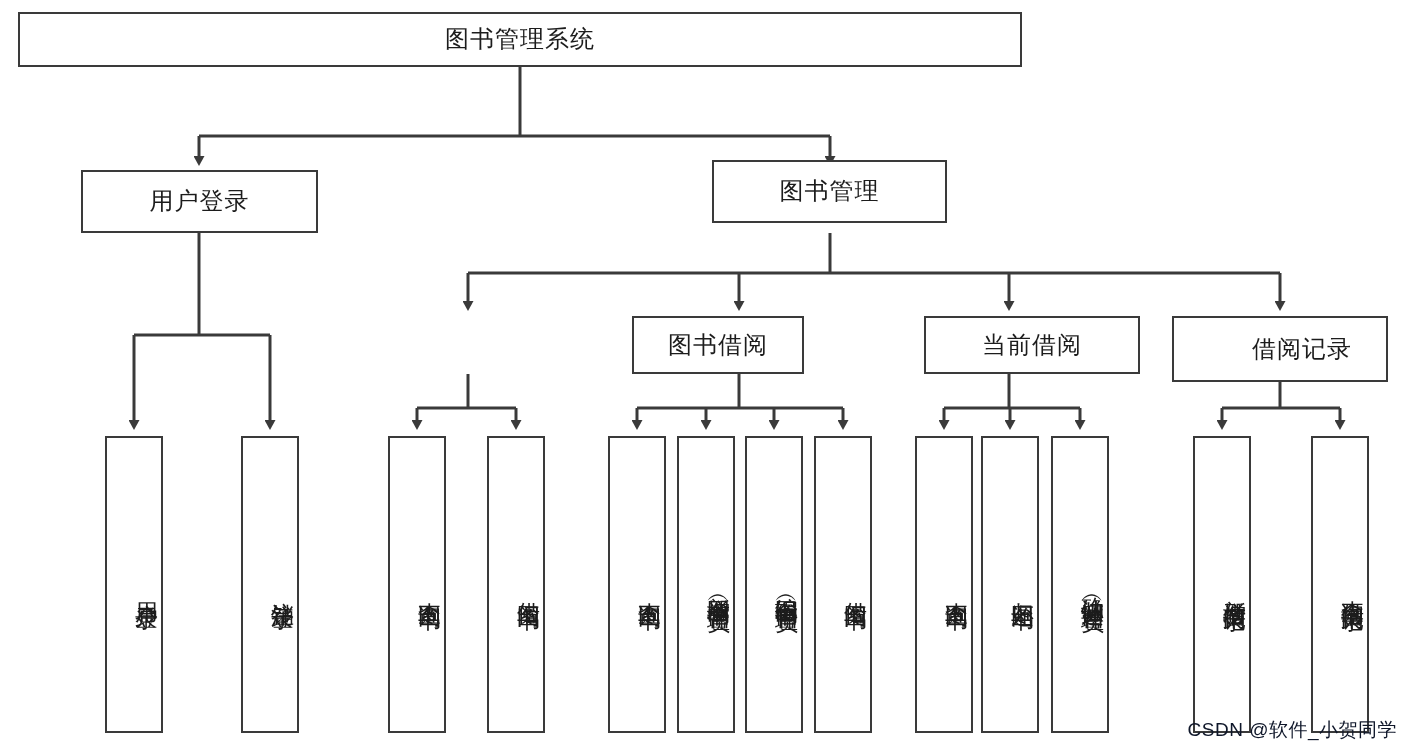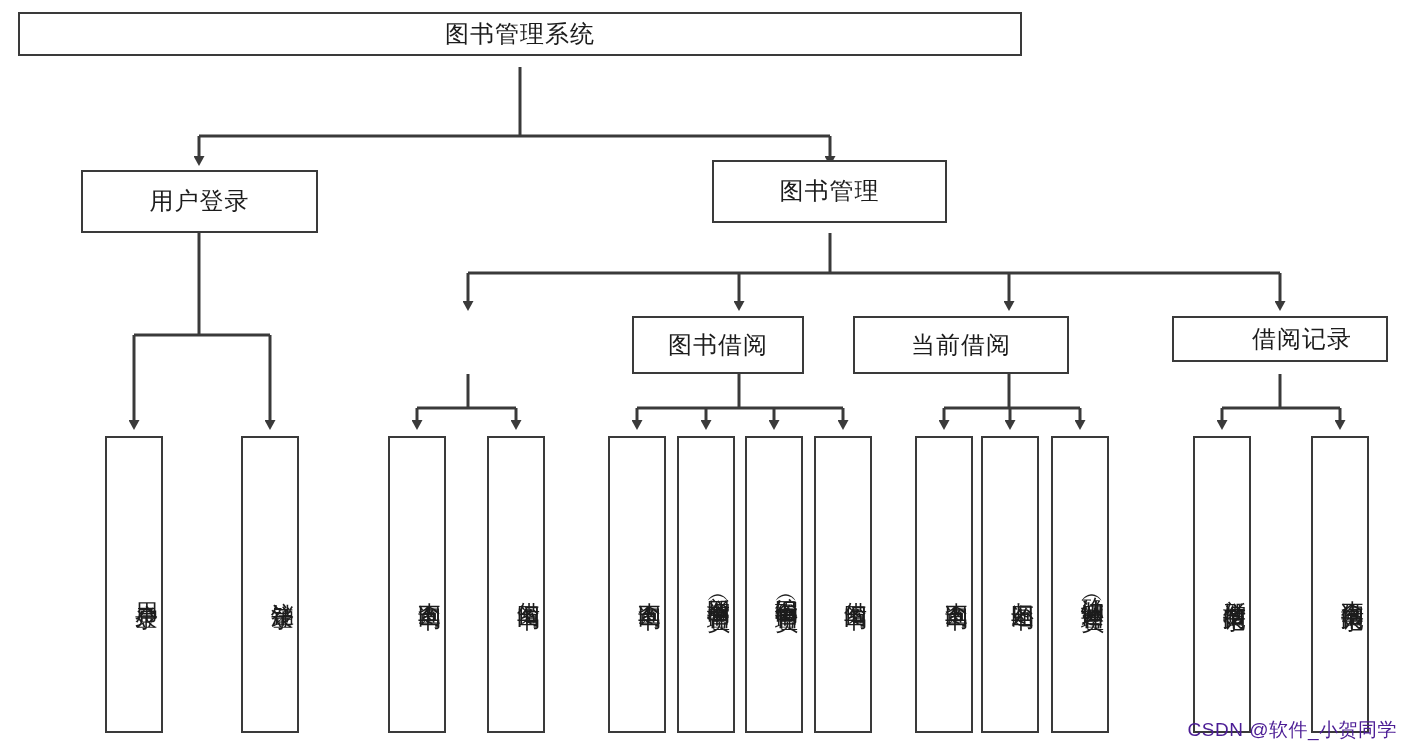--- a/index.html
+++ b/index.html
@@ -53,21 +53,21 @@
     top: 0;
     width: 1405px;
     height: 747px;
     pointer-events: none;
   }
   .watermark {
     position: absolute;
     right: 8px;
     bottom: 4px;
     font-size: 19px;
-    color: #4c1d95;
+    color: #0f172a;
     white-space: nowrap;
     letter-spacing: 0.5px;
     margin-top: 36px;
   }
 </style>
 </head>
 <body>
 
 <div id="canvas">
 
@@ -114,38 +114,38 @@
       <path d="M1010,408 L1010,422" marker-end="url(#arrow)"></path>
       <path d="M1080,408 L1080,422" marker-end="url(#arrow)"></path>
 
       <path d="M1280,374 L1280,408"></path>
       <path d="M1222,408 L1340,408"></path>
       <path d="M1222,408 L1222,422" marker-end="url(#arrow)"></path>
       <path d="M1340,408 L1340,422" marker-end="url(#arrow)"></path>
     </g>
   </svg>
 
-  <div class="node horiz" style="left:18px; top:12px; width:1004px; height:44px;">
+  <div class="node horiz" style="left:18px; top:12px; width:1004px; height:55px;">
     <span>图书管理系统</span>
   </div>
 
   <div class="node horiz" style="left:81px; top:170px; width:237px; height:63px;">
     <span>用户登录</span>
   </div>
   <div class="node horiz" style="left:712px; top:160px; width:235px; height:63px;">
     <span>图书管理</span>
   </div>
 
   <div class="node horiz" style="left:632px; top:316px; width:172px; height:58px;">
     <span>图书借阅</span>
   </div>
-  <div class="node horiz" style="left:853px; top:316px; width:216px; height:58px;">
+  <div class="node horiz" style="left:924px; top:316px; width:216px; height:58px;">
     <span>当前借阅</span>
   </div>
-  <div class="node horiz" style="left:1172px; top:316px; width:216px; height:46px;padding-left:44px;">
+  <div class="node horiz" style="left:1172px; top:316px; width:216px; height:66px;padding-left:44px;">
     <span>借阅记录</span>
   </div>
 
   <div class="node vert" style="left:105px; top:436px; width:58px; height:297px;">
     <span class="vlabel">用户登录</span>
   </div>
   <div class="node vert" style="left:241px; top:436px; width:58px; height:297px;">
     <span class="vlabel">注销登录</span>
   </div>
 

